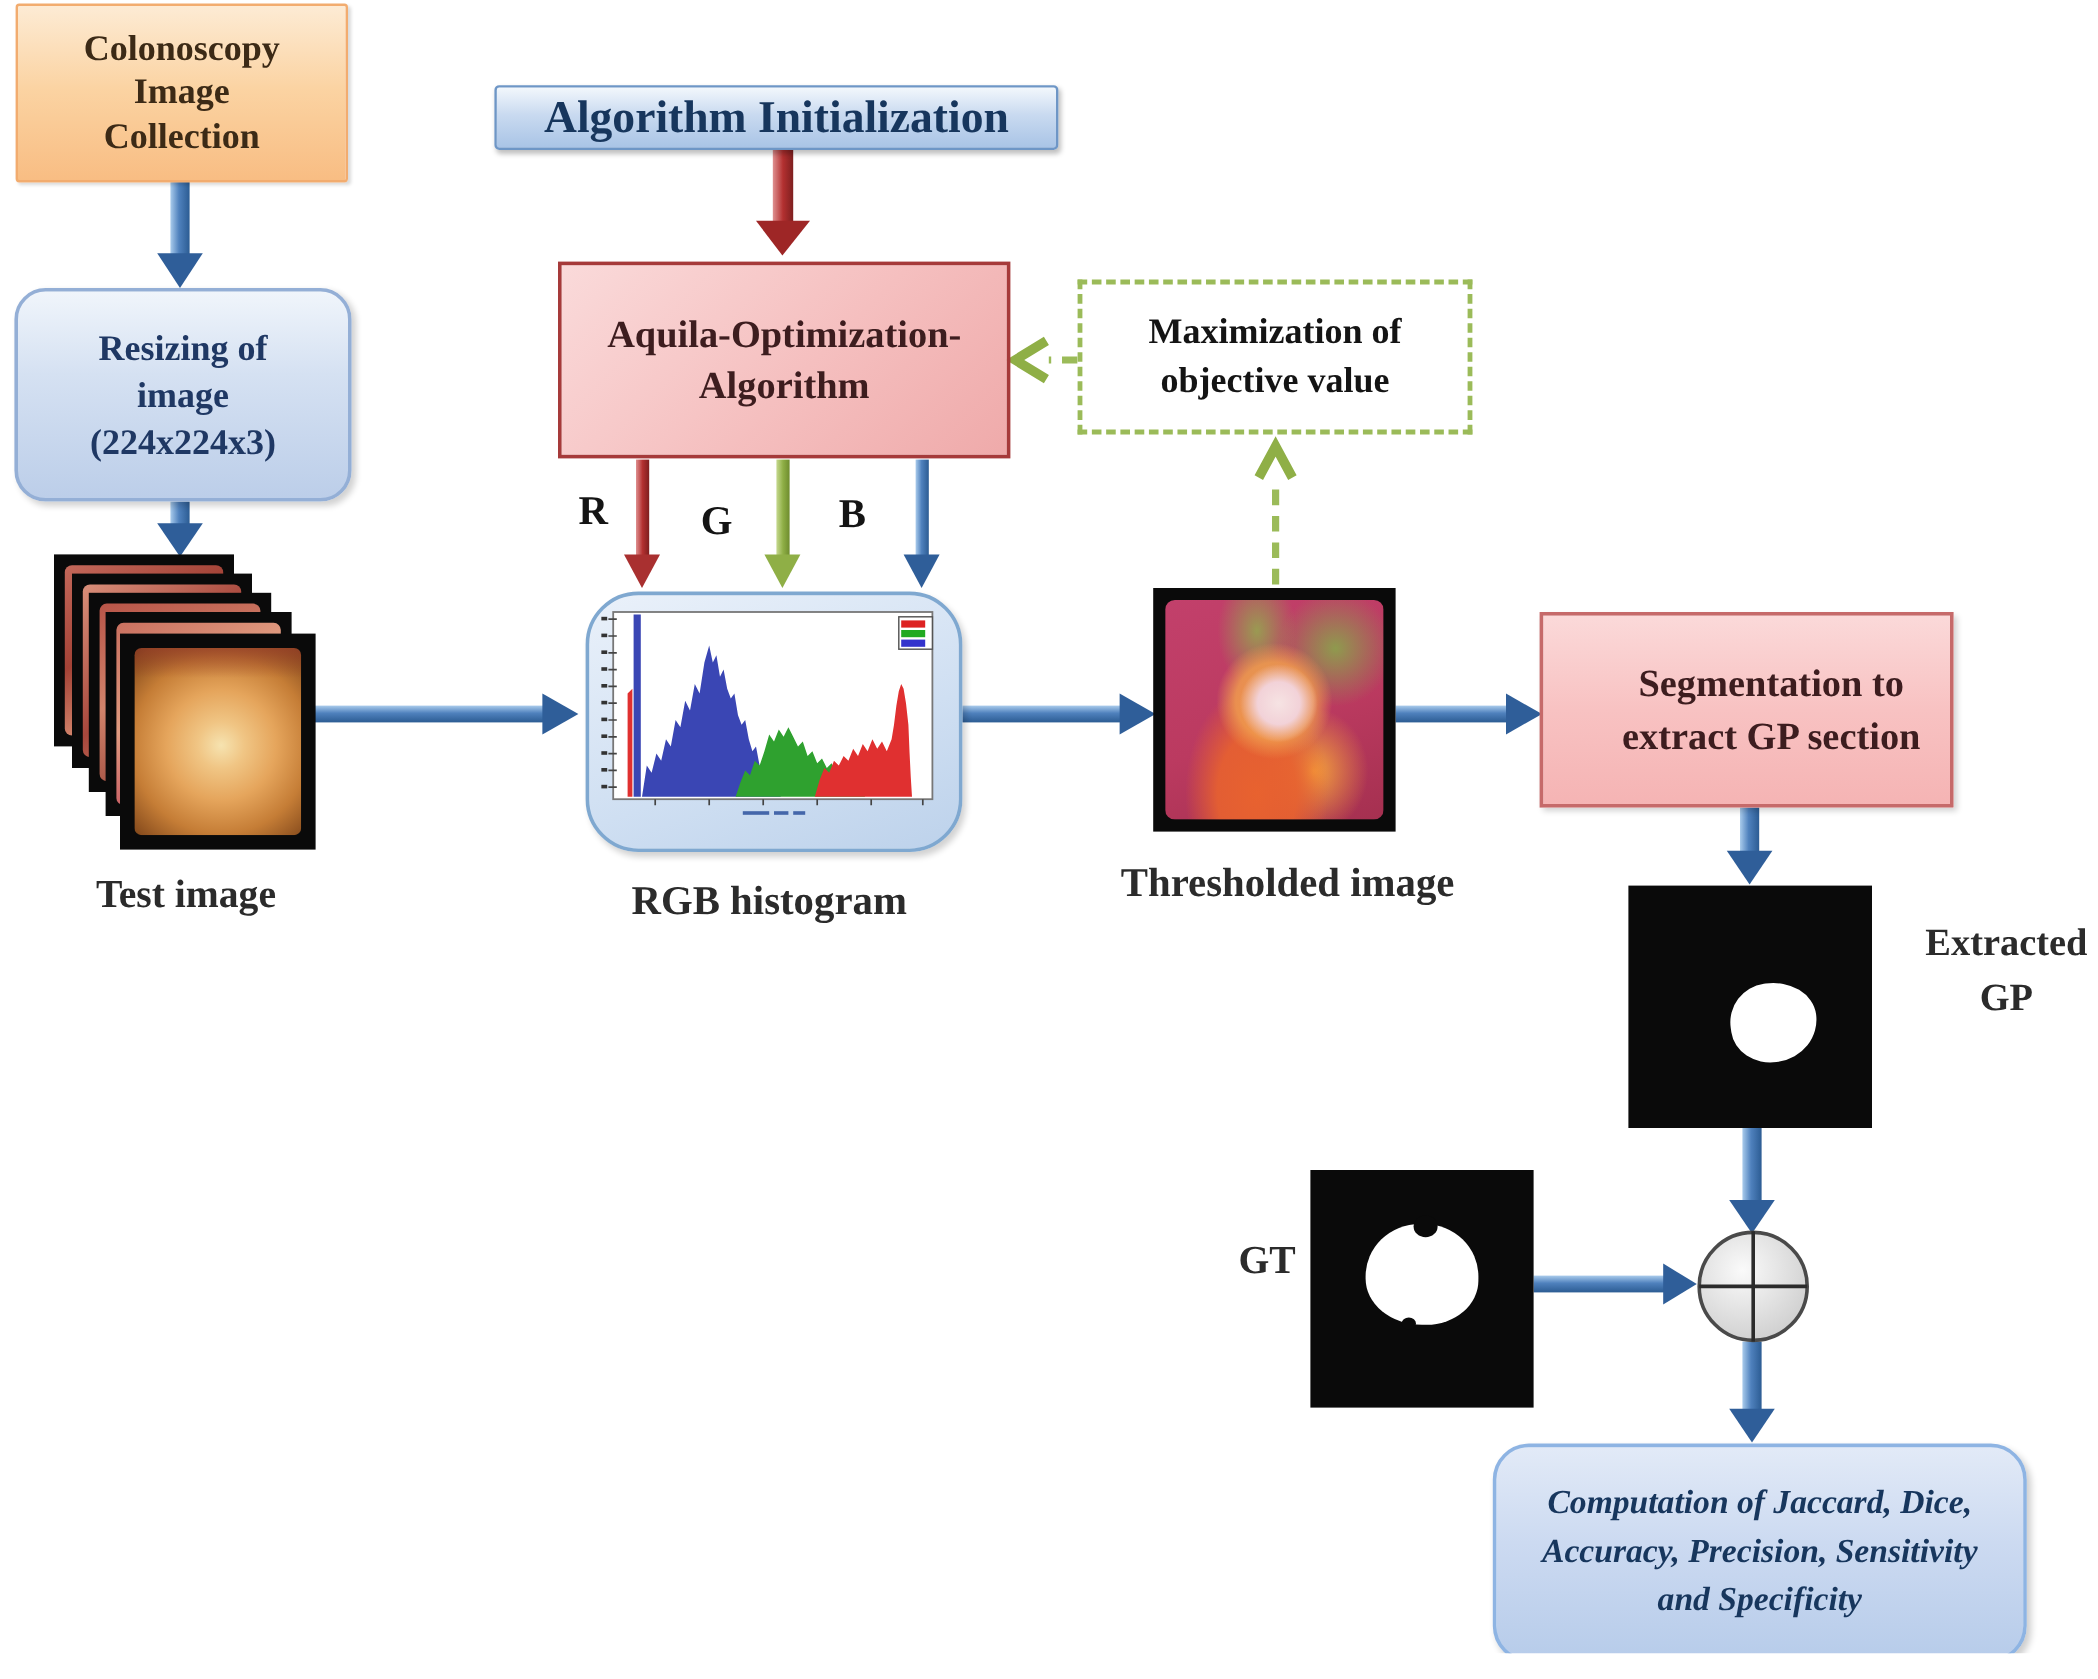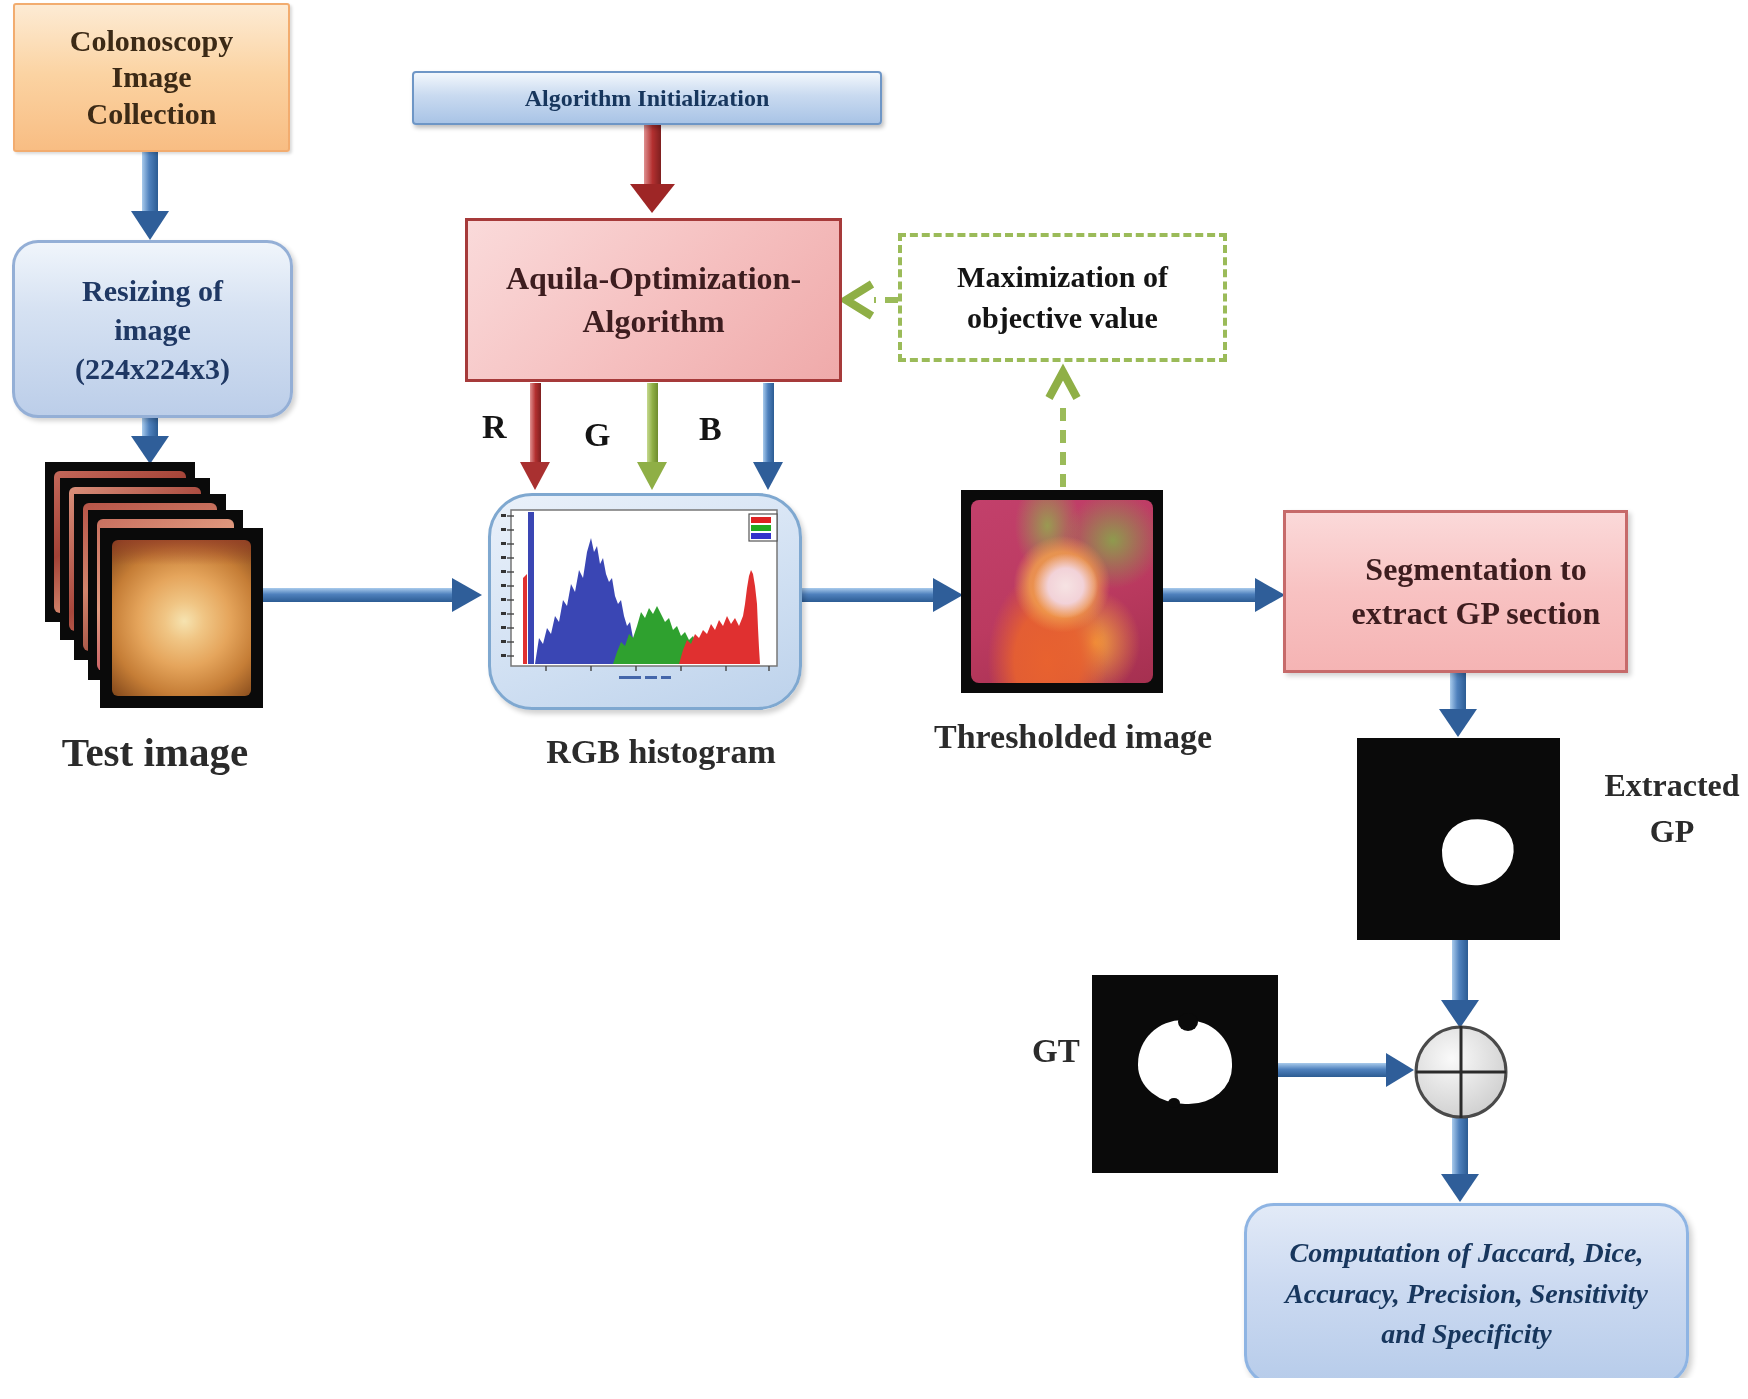--- a/index.html
+++ b/index.html
@@ -20,21 +20,21 @@
   }
   #box-resizing{
     left:12px;top:240px;width:281px;height:178px;border-radius:26px;
     background:linear-gradient(180deg,#F0F5FB 0%,#D5E1F2 40%,#BCCEE9 100%);
     border:3px solid #94AFD6;color:#1F3864;font-size:30px;line-height:1.3;
     box-shadow:3px 3px 5px rgba(0,0,0,.18);
   }
   #box-alg-init{
     left:412px;top:71px;width:470px;height:54px;
     background:linear-gradient(180deg,#F2F7FC 0%,#C9DAF0 45%,#A9C4E6 100%);
-    border:2px solid #6E96C6;border-radius:4px;color:#17365D;font-size:24px;
+    border:2px solid #6E96C6;border-radius:4px;color:#17365D;font-size:38px;
     box-shadow:2px 3px 4px rgba(0,0,0,.25);
     text-align:center;
   }
   #box-aquila{
     left:465px;top:218px;width:377px;height:164px;
     background:linear-gradient(135deg,#FADADA 0%,#F5BFBF 55%,#EFAAAA 100%);
     border:3px solid #A63A3A;color:#3D1D1F;font-size:32px;line-height:1.35;
   }
   #box-maximization{
     left:898px;top:233px;width:329px;height:129px;background:#FFFFFF;
@@ -232,21 +232,21 @@
     <div class="photo" id="stack-f3" style="left:74px;top:494px;width:152px;height:166px;">
         <div class="inner stack-inner" style="inset:9px;"></div>
       </div>
     <div class="photo" id="stack-f4" style="left:88px;top:510px;width:155px;height:170px;">
         <div class="inner stack-inner" style="inset:9px;"></div>
       </div>
     <div class="photo" id="stack-front" style="left:100px;top:528px;width:163px;height:180px;">
         <div class="inner"></div>
       </div>
   </div>
-  <div class="caption" style="left:45px;top:728px;width:220px;text-align:center;font-size:41px;">Test image</div>
+  <div class="caption" style="left:45px;top:728px;width:220px;text-align:center;font-size:33px;">Test image</div>
 
   <div id="hist-box">
     <svg id="hist-plot" width="290" height="176" viewBox="0 0 290 176">
       <rect x="10" y="2" width="266" height="156" fill="#FFFFFF" stroke="#777777" stroke-width="1.5"></rect>
 
       <g stroke="#444" stroke-width="1.4">
         <line x1="6" y1="8" x2="13" y2="8"></line>
           <line x1="6" y1="22" x2="13" y2="22"></line>
           <line x1="6" y1="36" x2="13" y2="36"></line>
         <line x1="6" y1="50" x2="13" y2="50"></line>
@@ -293,21 +293,21 @@
       </g>
 
       <g>
         <rect x="248" y="6" width="28" height="27" fill="#FFFFFF" stroke="#555" stroke-width="1.2"></rect>
         <rect x="250" y="9" width="20" height="6" fill="#D22"></rect>
         <rect x="250" y="17" width="20" height="6" fill="#2A2"></rect>
         <rect x="250" y="25" width="20" height="6" fill="#33C"></rect>
       </g>
     </svg>
   </div>
-  <div class="caption" style="left:504px;top:733px;width:314px;text-align:center;font-size:34px;">RGB histogram</div>
+  <div class="caption" style="left:484px;top:733px;width:314px;text-align:center;font-size:34px;">RGB histogram</div>
 
   <div class="photo" style="left:961px;top:490px;width:202px;height:203px;">
     <div id="thresh-inner"></div>
   </div>
   <div class="caption" style="left:928px;top:718px;width:290px;text-align:center;font-size:34px;font-family:Liberation Serif, serif;">Thresholded image</div>
 
   <div class="photo" style="left:1357px;top:738px;width:203px;height:202px;">
     <div id="gp-blob"></div>
   </div>
   <div class="caption" style="left:1597px;top:762px;width:150px;text-align:center;font-size:32px;line-height:1.45;">Extracted

